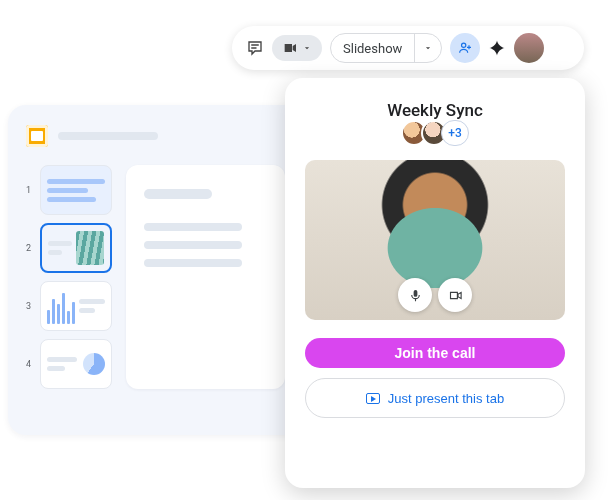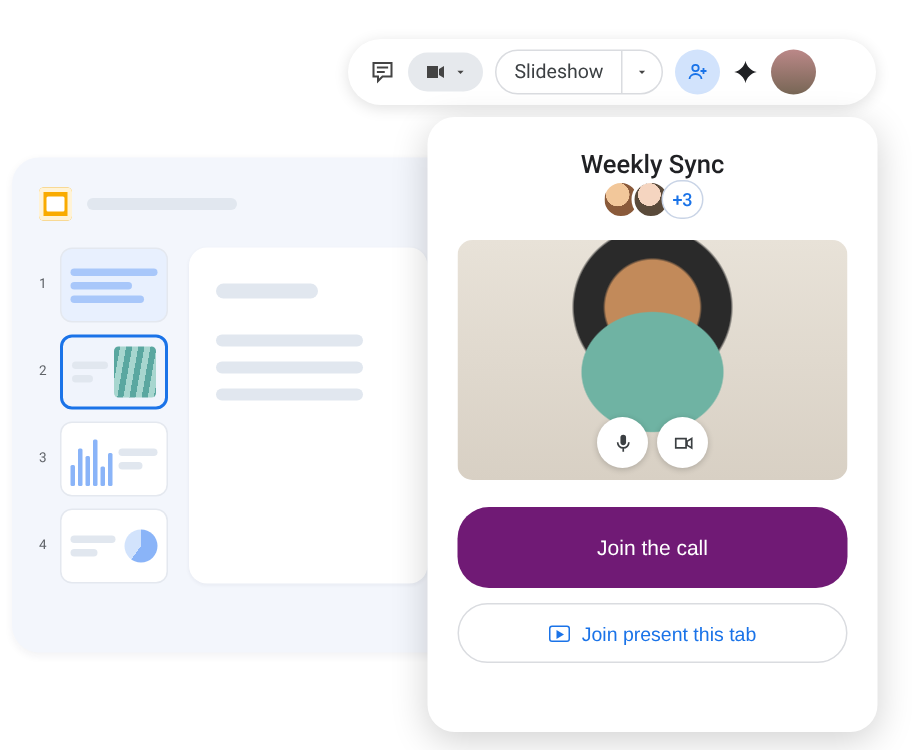--- a/index.html
+++ b/index.html
@@ -134,22 +134,22 @@
     position:absolute; bottom:8px; left:50%; transform:translateX(-50%);
     display:flex; gap:6px;
   }
   .video .ctrl {
     width:34px; height:34px; border-radius:50%; background:#fff;
     display:flex; align-items:center; justify-content:center;
     box-shadow:0 1px 4px rgba(0,0,0,.2);
     color:#3c4043;
   }
   .btn-primary {
-    margin-top:18px; width:260px; height:54px; border-radius:21px;
-    background:#701a75; color:#fff; font-size:14px; font-weight:400;
+    margin-top:18px; width:260px; height:30px; border-radius:21px;
+    background:#d946ef; color:#fff; font-size:14px; font-weight:700;
     display:flex; align-items:center; justify-content:center; border:none;
   }
   .btn-secondary {
     margin-top:10px; width:260px; height:40px; border-radius:20px;
     background:#fff; color:#1a73e8; font-size:13px; font-weight:500;
     border:1px solid #dadce0;
     display:flex; align-items:center; justify-content:center; gap:8px;
   }
   .present-icon {
     width:14px; height:11px; border:1.5px solid #1a73e8; border-radius:2px;
@@ -286,15 +286,15 @@
       <div class="ctrl">
         <svg width="15" height="15" viewBox="0 0 24 24">
             <path fill="none" stroke="#3c4043" stroke-width="1.8" d="M4 7h11v10H4zM16 10l5-3v10l-5-3z"></path>
           </svg>
       </div>
     </div>
   </div>
   <button class="btn-primary">Join the call</button>
   <button class="btn-secondary">
     <span class="present-icon"></span>
-    <span>Join present this tab</span>
+    <span>Just present this tab</span>
   </button>
 </div>
 
 </body></html>

